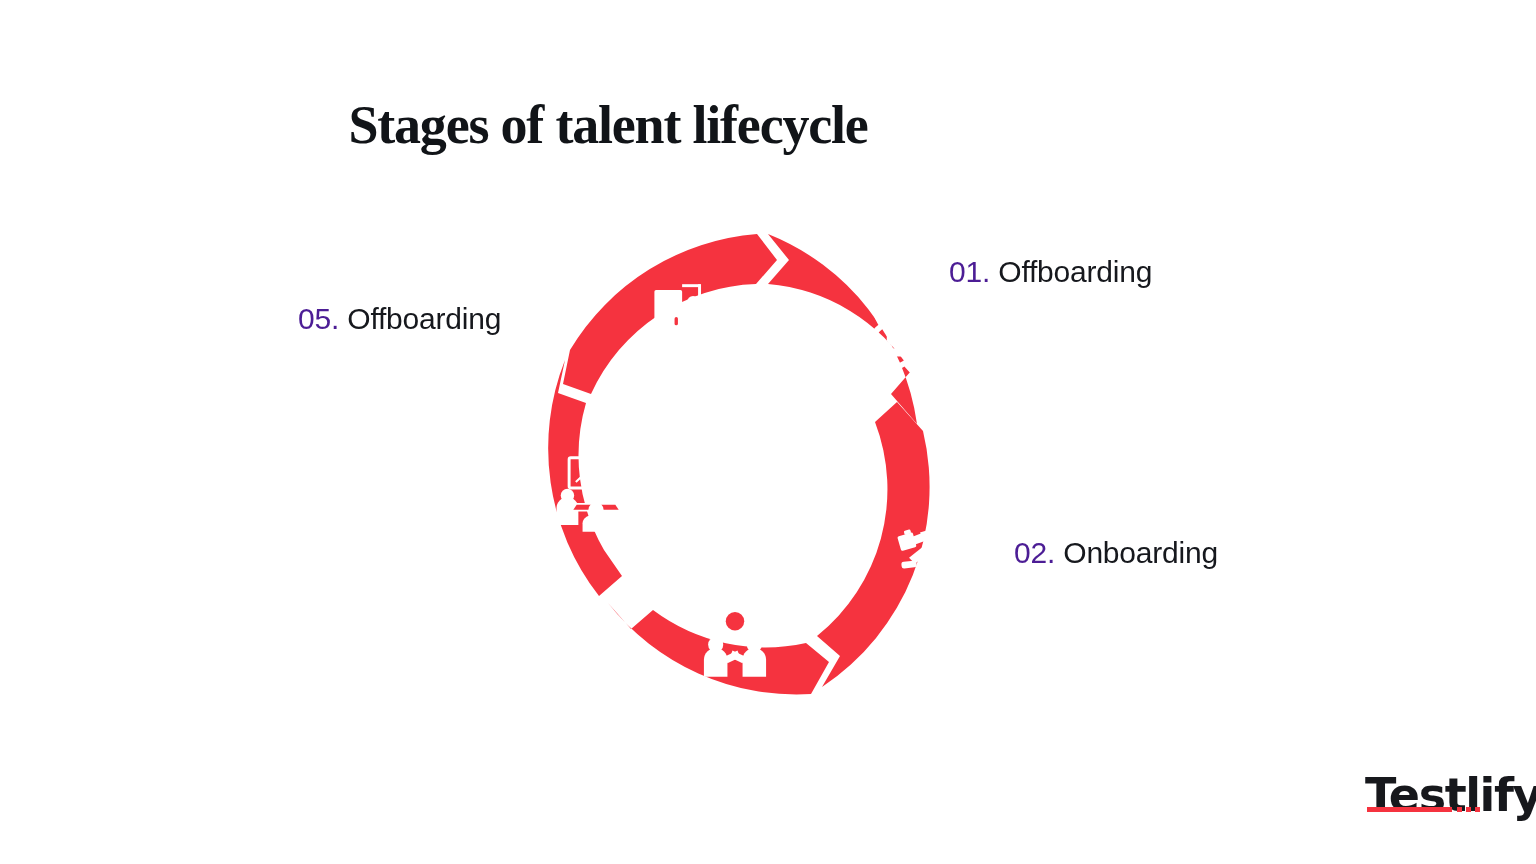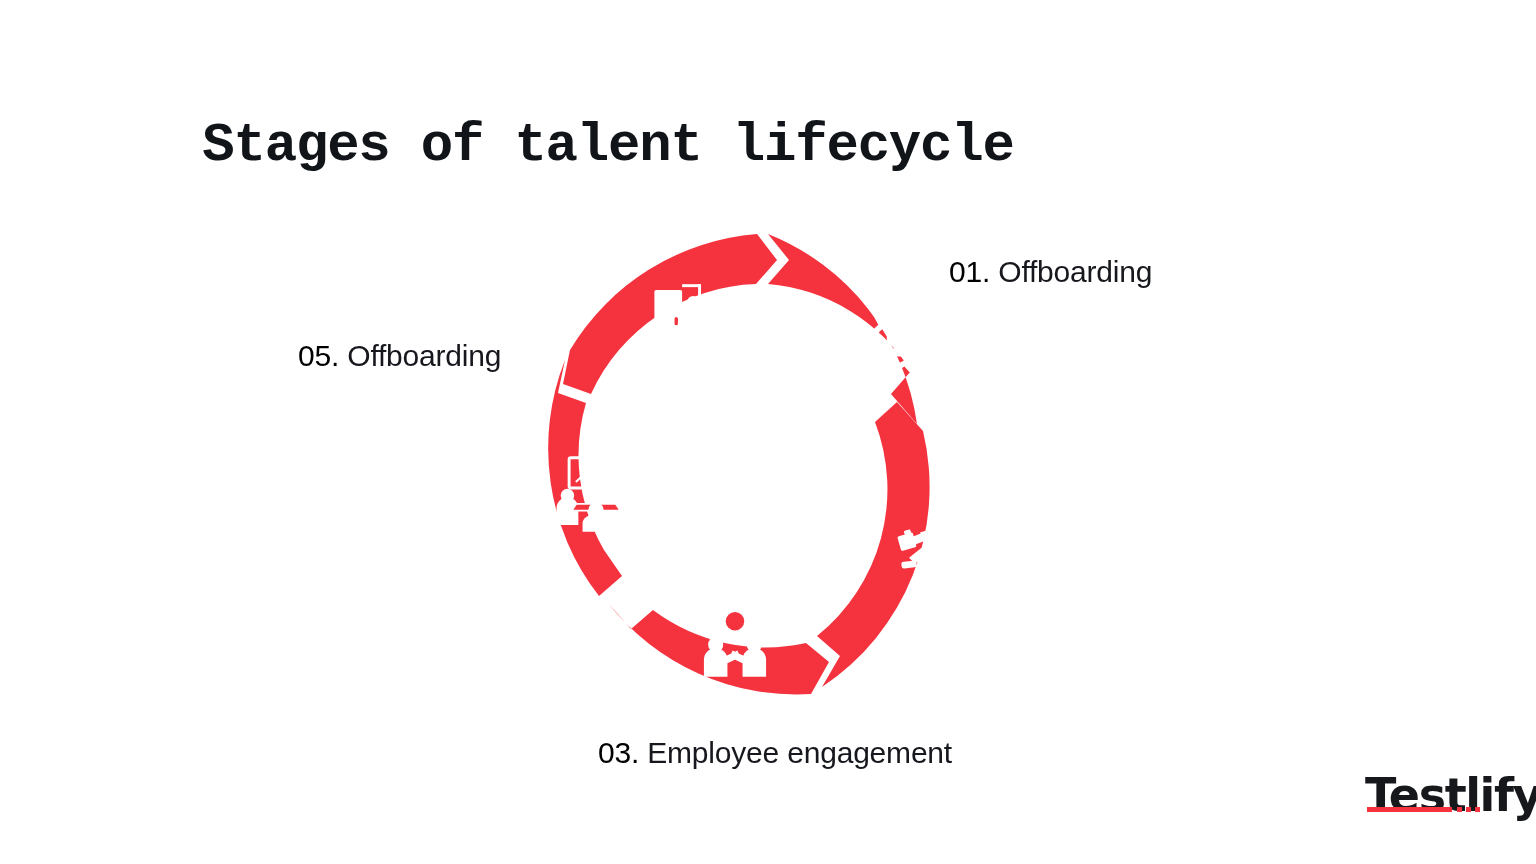--- a/index.html
+++ b/index.html
@@ -17,27 +17,26 @@
     -webkit-font-smoothing: antialiased;
   }
 
   
   .page-title {
     position: absolute;
     top: 96px;
     left: 0;
     width: 1216px;
     text-align: center;
-    font-family: Liberation Mono, monospace;
+    font-family: Liberation Serif, serif;
     font-weight: 700;
     font-size: 54px;
     letter-spacing: -1.2px;
     color: #111418;
     line-height: 1.1;
-    margin-top: 20px;
   }
 
   
   .diagram-stage {
     position: absolute;
     left: 0;
     top: 0;
     width: 1536px;
     height: 864px;
   }
@@ -68,28 +67,28 @@
   .stage-label {
     position: absolute;
     font-family: "Liberation Sans", sans-serif;
     font-size: 30px;
     font-weight: 400;
     color: #16181d;
     white-space: nowrap;
     letter-spacing: -0.2px;
   }
   .stage-label .num {
-    color: #000000;
+    color: #4c1d95;
     text-align: right;
   }
   .label-recruitment { left: 949px; top: 255px; }
   .label-onboarding  { left: 1014px; top: 536px; }
   .label-engagement  { left: 598px; top: 736px; }
   .label-learning    { left: 33px;  top: 536px; }
-  .label-offboarding { left: 298px; top: 302px; margin-top: 37px; }
+  .label-offboarding { left: 298px; top: 302px; }
 
   
   .brand-logo {
     position: absolute;
     left: 1365px;
     top: 772px;
     width: 132px;
     height: 46px;
   }
   .brand-wordmark {
@@ -307,25 +306,25 @@
         <rect x="33" y="70" width="15" height="6" rx="2.5" transform="rotate(-8 40 73)"></rect>
       </g>
     </svg>
   </div>
 
   <div class="stage-label label-recruitment">
     <span class="num">01.</span>
     <span>Offboarding</span>
   </div>
 
-
-  <div class="stage-label label-engagement">
-    <span class="num">03.</span>
-    <span>Employee engagement</span>
-  </div>
+  <div class="stage-label label-onboarding">
+    <span class="num">02.</span>
+    <span>Onboarding</span>
+  </div>
+
 
 
   <div class="stage-label label-offboarding">
     <span class="num">05.</span>
     <span>Offboarding</span>
   </div>
 
 </div>
 
 <div class="brand-logo">

